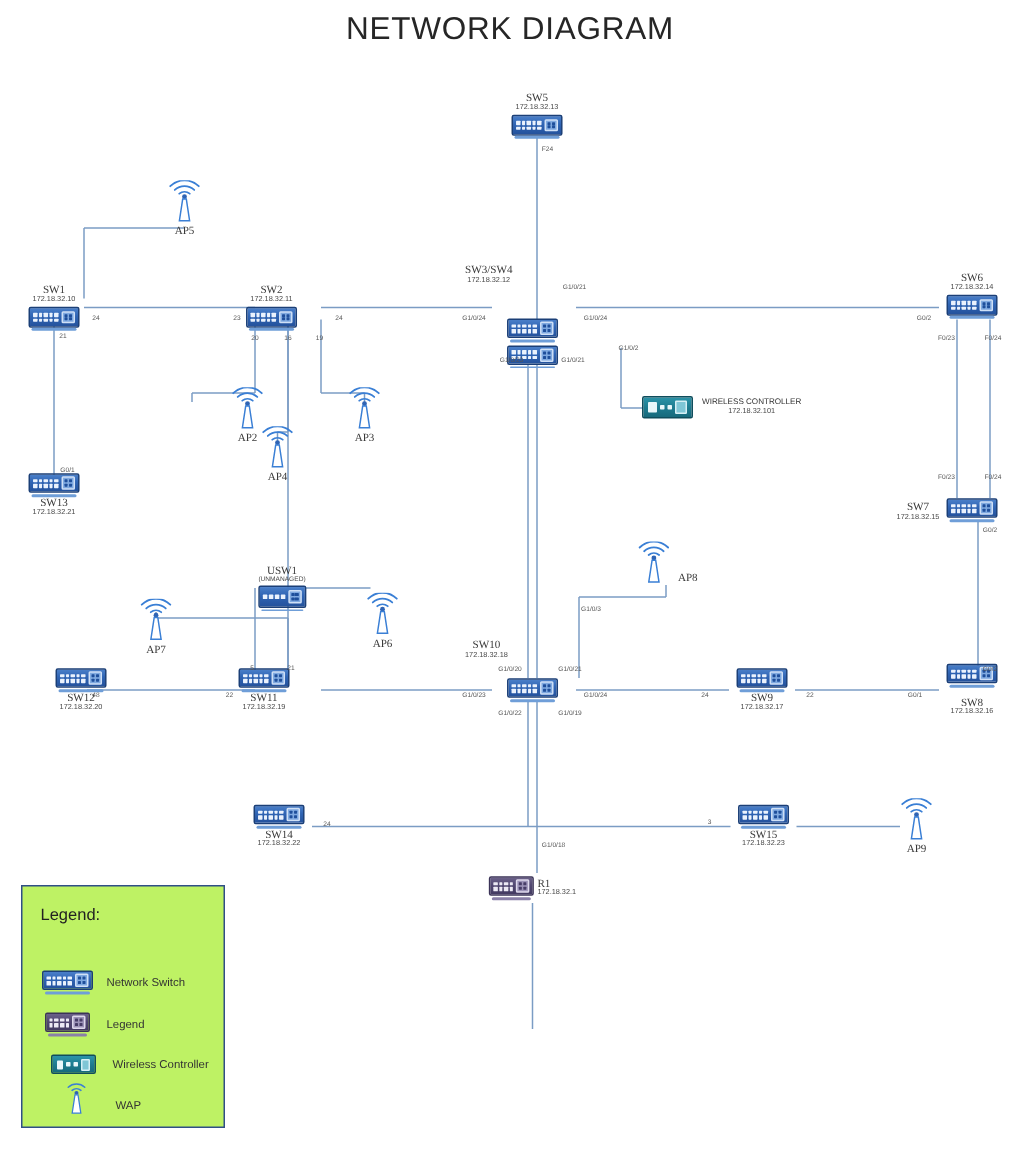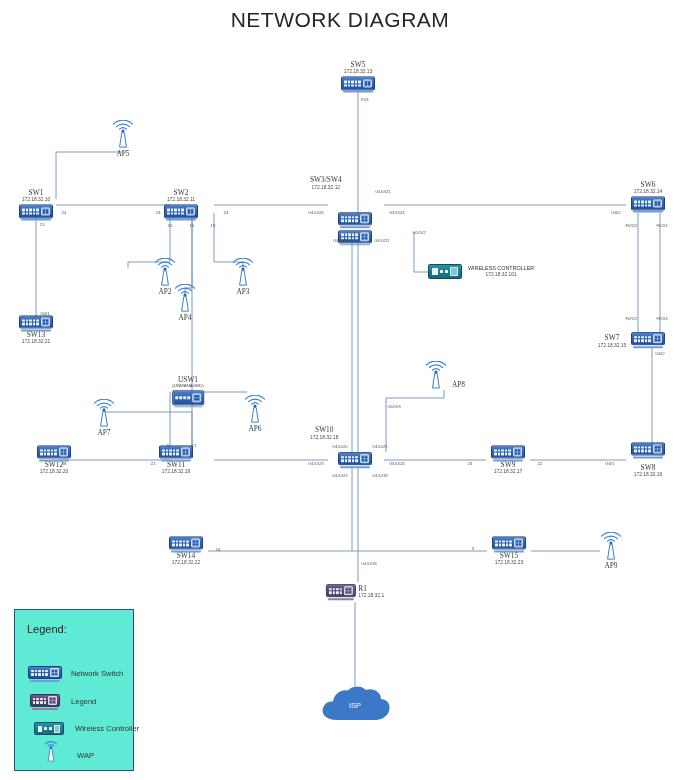--- a/index.html
+++ b/index.html
@@ -181,24 +181,24 @@
     transform: translate(-50%, -50%);
     font-size: 4.4px;
     color: #555555;
     white-space: nowrap;
     font-family: "Liberation Sans", sans-serif;
   }
 
   
   #legend {
     position: absolute;
-    left: 14px; top: 609px;
-    width: 120px; height: 162px;
+    left: 14px; top: 590px;
+    width: 136px; height: 162px;
     border: 1px solid #2f4f86;
-    background: #5eead4;
+    background: #bef264;
   }
   #legend-title {
     position: absolute;
     left: 12px; top: 13px;
     font-size: 11px;
     color: #222222;
     font-family: "Liberation Sans", sans-serif;
   }
   .legend-row {
     position: absolute;
@@ -897,30 +897,20 @@
           </div>
       </div>
       <div class="sw-base rt-base"></div>
     </div>
     <div style="display:flex; flex-direction:column; line-height:1.1;">
       <div class="lbl-name">R1</div>
       <div class="lbl-ip">172.18.32.1</div>
     </div>
   </div>
 
-  <div style="position:absolute; left:355px; top:706px; transform:translate(-50%,-50%);">
-    <div class="cloud-glyph">
-      <svg width="76" height="44" viewBox="0 0 76 44">
-        <path fill="#3b78c8" d="M20 36 C9 36 4 30 6 24 C7.5 19 12 17 16 17.5
-           C17 10 24 5 31 6.5 C35 1.5 44 1 49 6 C56 3.5 64 8 64 15
-           C71 15.5 74 21 72 27 C70.5 33 63 36.5 56 36 Z"></path>
-      </svg>
-      <div class="cloud-text">ISP</div>
-    </div>
-  </div>
 
   <div id="port-labels">
     <div class="port-lbl" style="left:365px; top:99px;">F24</div>
     <div class="port-lbl" style="left:64px;  top:212px;">24</div>
     <div class="port-lbl" style="left:42px;  top:224px;">21</div>
     <div class="port-lbl" style="left:158px; top:212px;">23</div>
     <div class="port-lbl" style="left:226px; top:212px;">24</div>
     <div class="port-lbl" style="left:170px; top:225px;">20</div>
     <div class="port-lbl" style="left:192px; top:225px;">16</div>
     <div class="port-lbl" style="left:213px; top:225px;">19</div>

